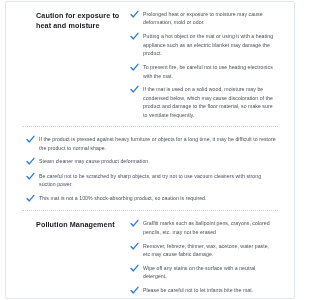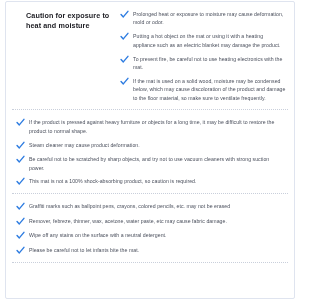--- a/index.html
+++ b/index.html
@@ -18,21 +18,21 @@
     align-items: flex-start;
   }
 
   .card {
     width: 290px;
     height: 298px;
     margin: 1px 0 0 0;
     background: #ffffff;
     border: 1px solid #dfe4ef;
     border-radius: 2px;
-    padding: 0 6px;
+    padding: 0 16px;
     display: flex;
     flex-direction: column;
     overflow: hidden;
   }
 
   .section {
     display: flex;
     flex-direction: row;
     align-items: flex-start;
     padding: 8px 2px 7px 2px;
@@ -145,20 +145,21 @@
       <li class="bullet-item">
         <svg class="check-icon" viewBox="0 0 12 12">
             <path d="M1.4 5.9 L4.4 9.2 L10.6 1.8" fill="none" stroke="#2f7de1" stroke-width="1.9" stroke-linecap="round" stroke-linejoin="round"></path>
           </svg>
         <span class="bullet-text">This mat is not a 100% shock-absorbing product, so caution is required.</span>
       </li>
     </ul>
   </div>
 
   <div class="section">
+    <div class="section-heading">Pollution Management</div>
     <ul class="bullet-list">
       <li class="bullet-item">
         <svg class="check-icon" viewBox="0 0 12 12">
             <path d="M1.4 5.9 L4.4 9.2 L10.6 1.8" fill="none" stroke="#2f7de1" stroke-width="1.9" stroke-linecap="round" stroke-linejoin="round"></path>
           </svg>
         <span class="bullet-text">Graffiti marks such as ballpoint pens, crayons, colored pencils, etc. may not be erased</span>
       </li>
       <li class="bullet-item">
         <svg class="check-icon" viewBox="0 0 12 12">
             <path d="M1.4 5.9 L4.4 9.2 L10.6 1.8" fill="none" stroke="#2f7de1" stroke-width="1.9" stroke-linecap="round" stroke-linejoin="round"></path>

